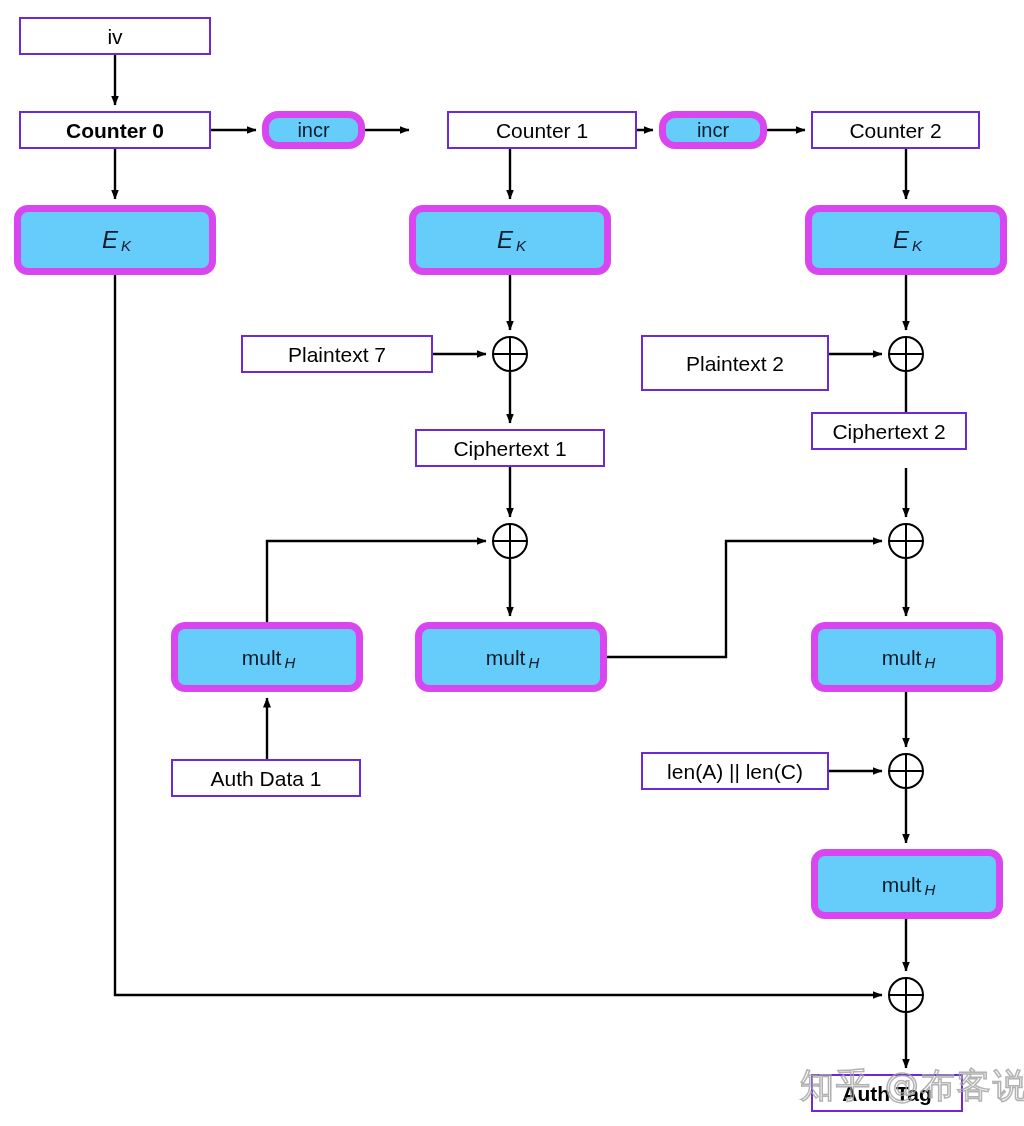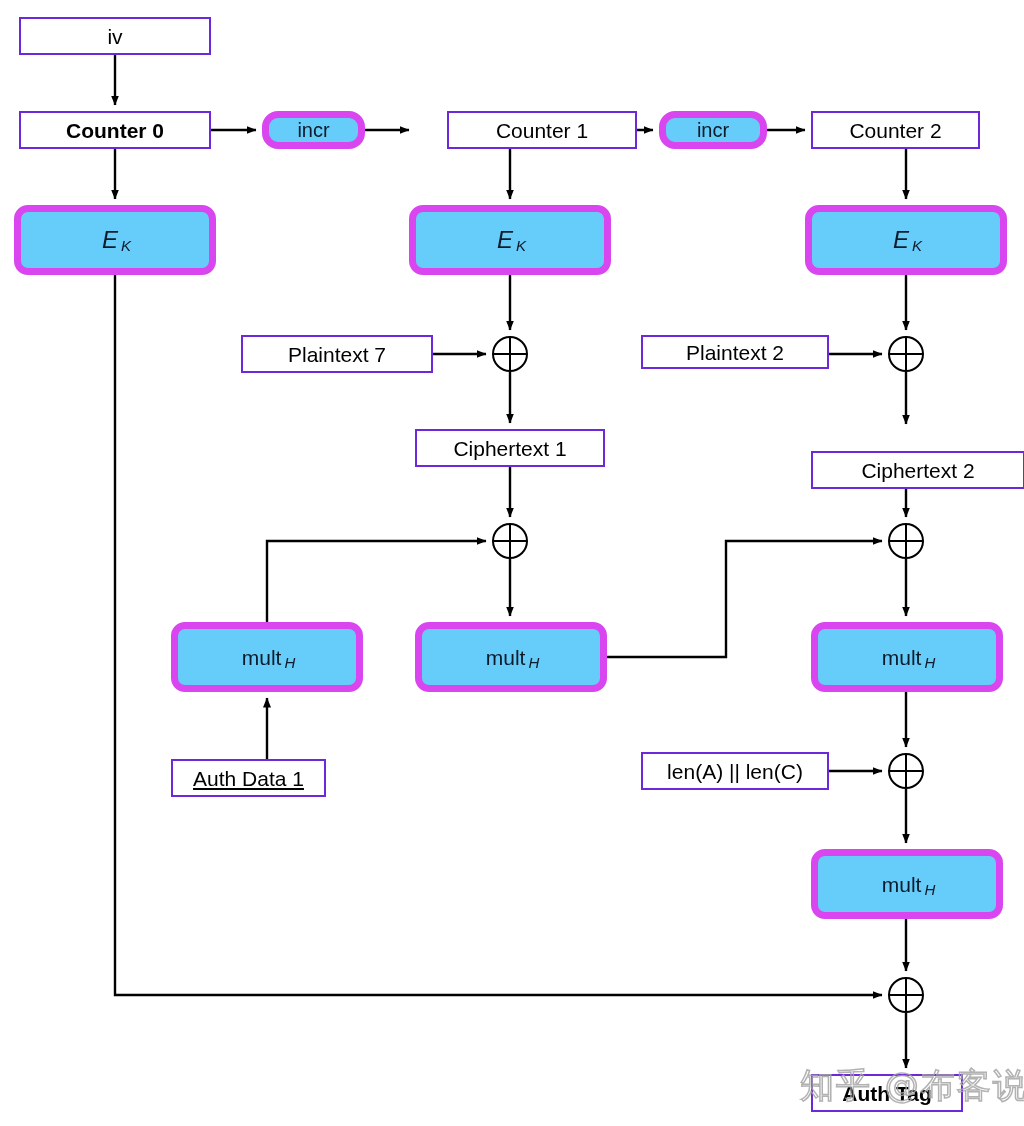--- a/index.html
+++ b/index.html
@@ -207,48 +207,48 @@
 
   <div class="node blue" style="left:805px; top:205px; width:202px; height:70px;">
     <span class="lbl-italic">E</span>
       <span class="subK">K</span>
   </div>
 
   <div class="node rect" style="left:241px; top:335px; width:192px; height:38px;">
     <span class="lbl-main">Plaintext 7</span>
   </div>
 
-  <div class="node rect" style="left:641px; top:335px; width:188px; height:34px;">
+  <div class="node rect" style="left:641px; top:335px; width:188px; height:56px;">
     <span class="lbl-main">Plaintext 2</span>
   </div>
 
   <div class="node rect" style="left:415px; top:429px; width:190px; height:38px;">
     <span class="lbl-main">Ciphertext 1</span>
   </div>
 
-  <div class="node rect" style="left:811px; top:451px; width:214px; height:38px;">
+  <div class="node rect" style="left:811px; top:412px; width:156px; height:38px;">
     <span class="lbl-main">Ciphertext 2</span>
   </div>
 
   <div class="node blue" style="left:171px; top:622px; width:192px; height:70px;">
     <span class="lbl-main">mult</span>
       <span class="sub">H</span>
   </div>
 
   <div class="node blue" style="left:415px; top:622px; width:192px; height:70px;">
     <span class="lbl-main">mult</span>
       <span class="sub">H</span>
   </div>
 
   <div class="node blue" style="left:811px; top:622px; width:192px; height:70px;">
     <span class="lbl-main">mult</span>
       <span class="sub">H</span>
   </div>
 
-  <div class="node rect" style="left:171px; top:759px; width:155px; height:38px;text-decoration:underline;">
+  <div class="node rect" style="left:171px; top:759px; width:190px; height:38px;">
     <span class="lbl-main">Auth Data 1</span>
   </div>
 
   <div class="node rect" style="left:641px; top:752px; width:188px; height:38px;">
     <span class="lbl-main">len(A) || len(C)</span>
   </div>
 
   <div class="node blue" style="left:811px; top:849px; width:192px; height:70px;">
     <span class="lbl-main">mult</span>
       <span class="sub">H</span>

